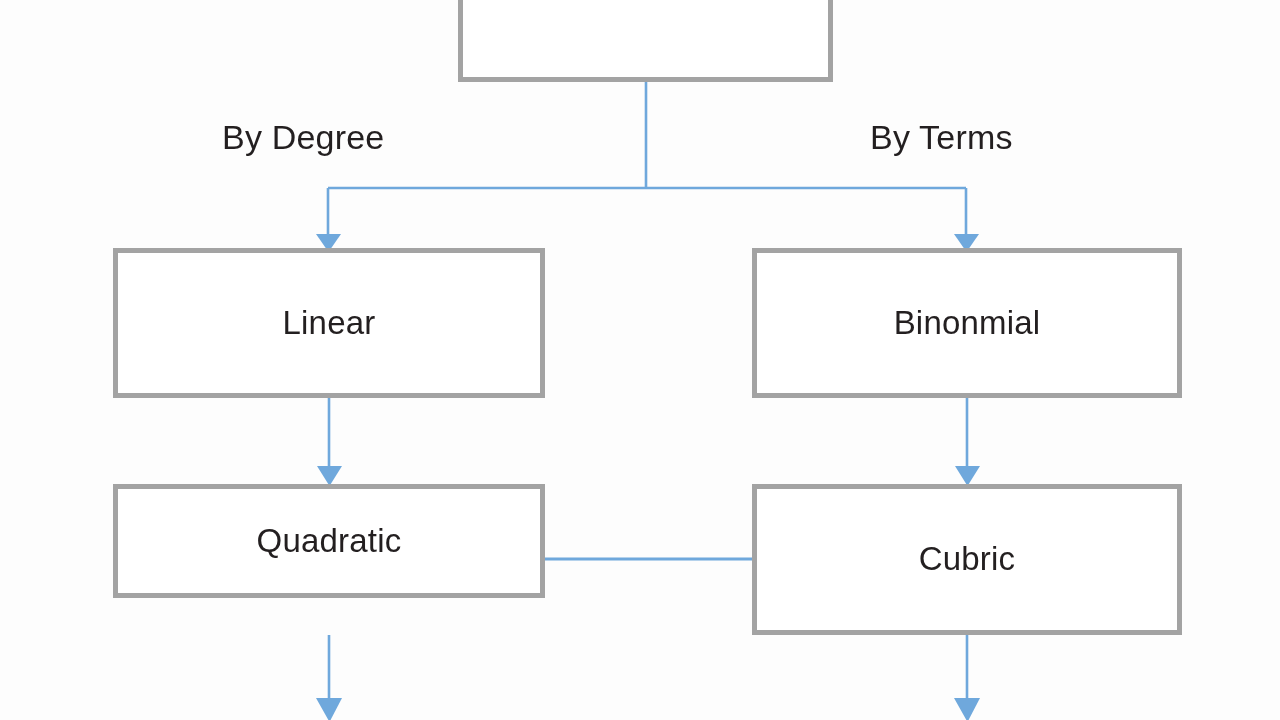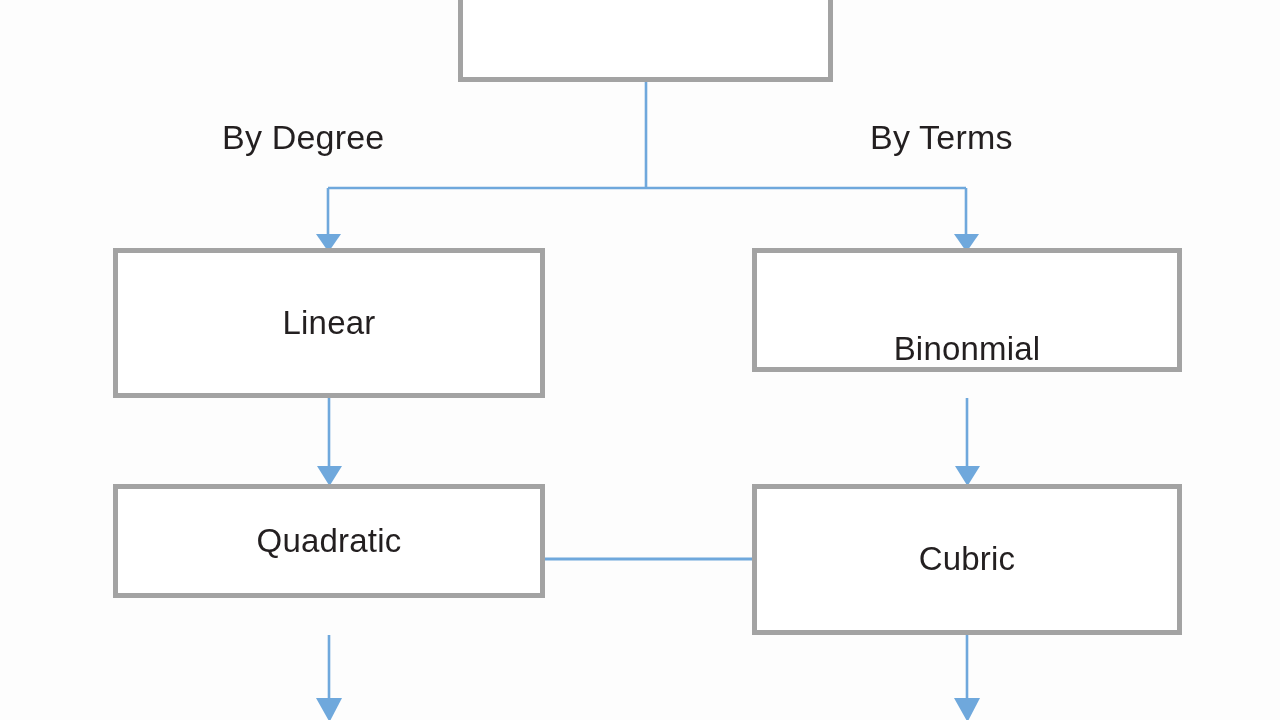--- a/index.html
+++ b/index.html
@@ -40,21 +40,21 @@
     top: -70px;
     width: 375px;
     height: 152px;
     align-items: flex-end;
   }
   #node-root .node-label {
     padding-bottom: 92px;
   }
 
   #node-linear    { left: 113px;  top: 248px; width: 432px; height: 150px; }
-  #node-binomial  { left: 752px;  top: 248px; width: 430px; height: 124px; align-items: flex-end; }
+  #node-binomial  { left: 752px;  top: 248px; width: 430px; height: 150px; }
   #node-quadratic { left: 113px;  top: 484px; width: 432px; height: 114px; }
   #node-cubric    { left: 752px;  top: 484px; width: 430px; height: 151px; }
 
   
   .edge-label {
     position: absolute;
     font-size: 34px;
     color: #231f20;
     white-space: nowrap;
     letter-spacing: 0.2px;

